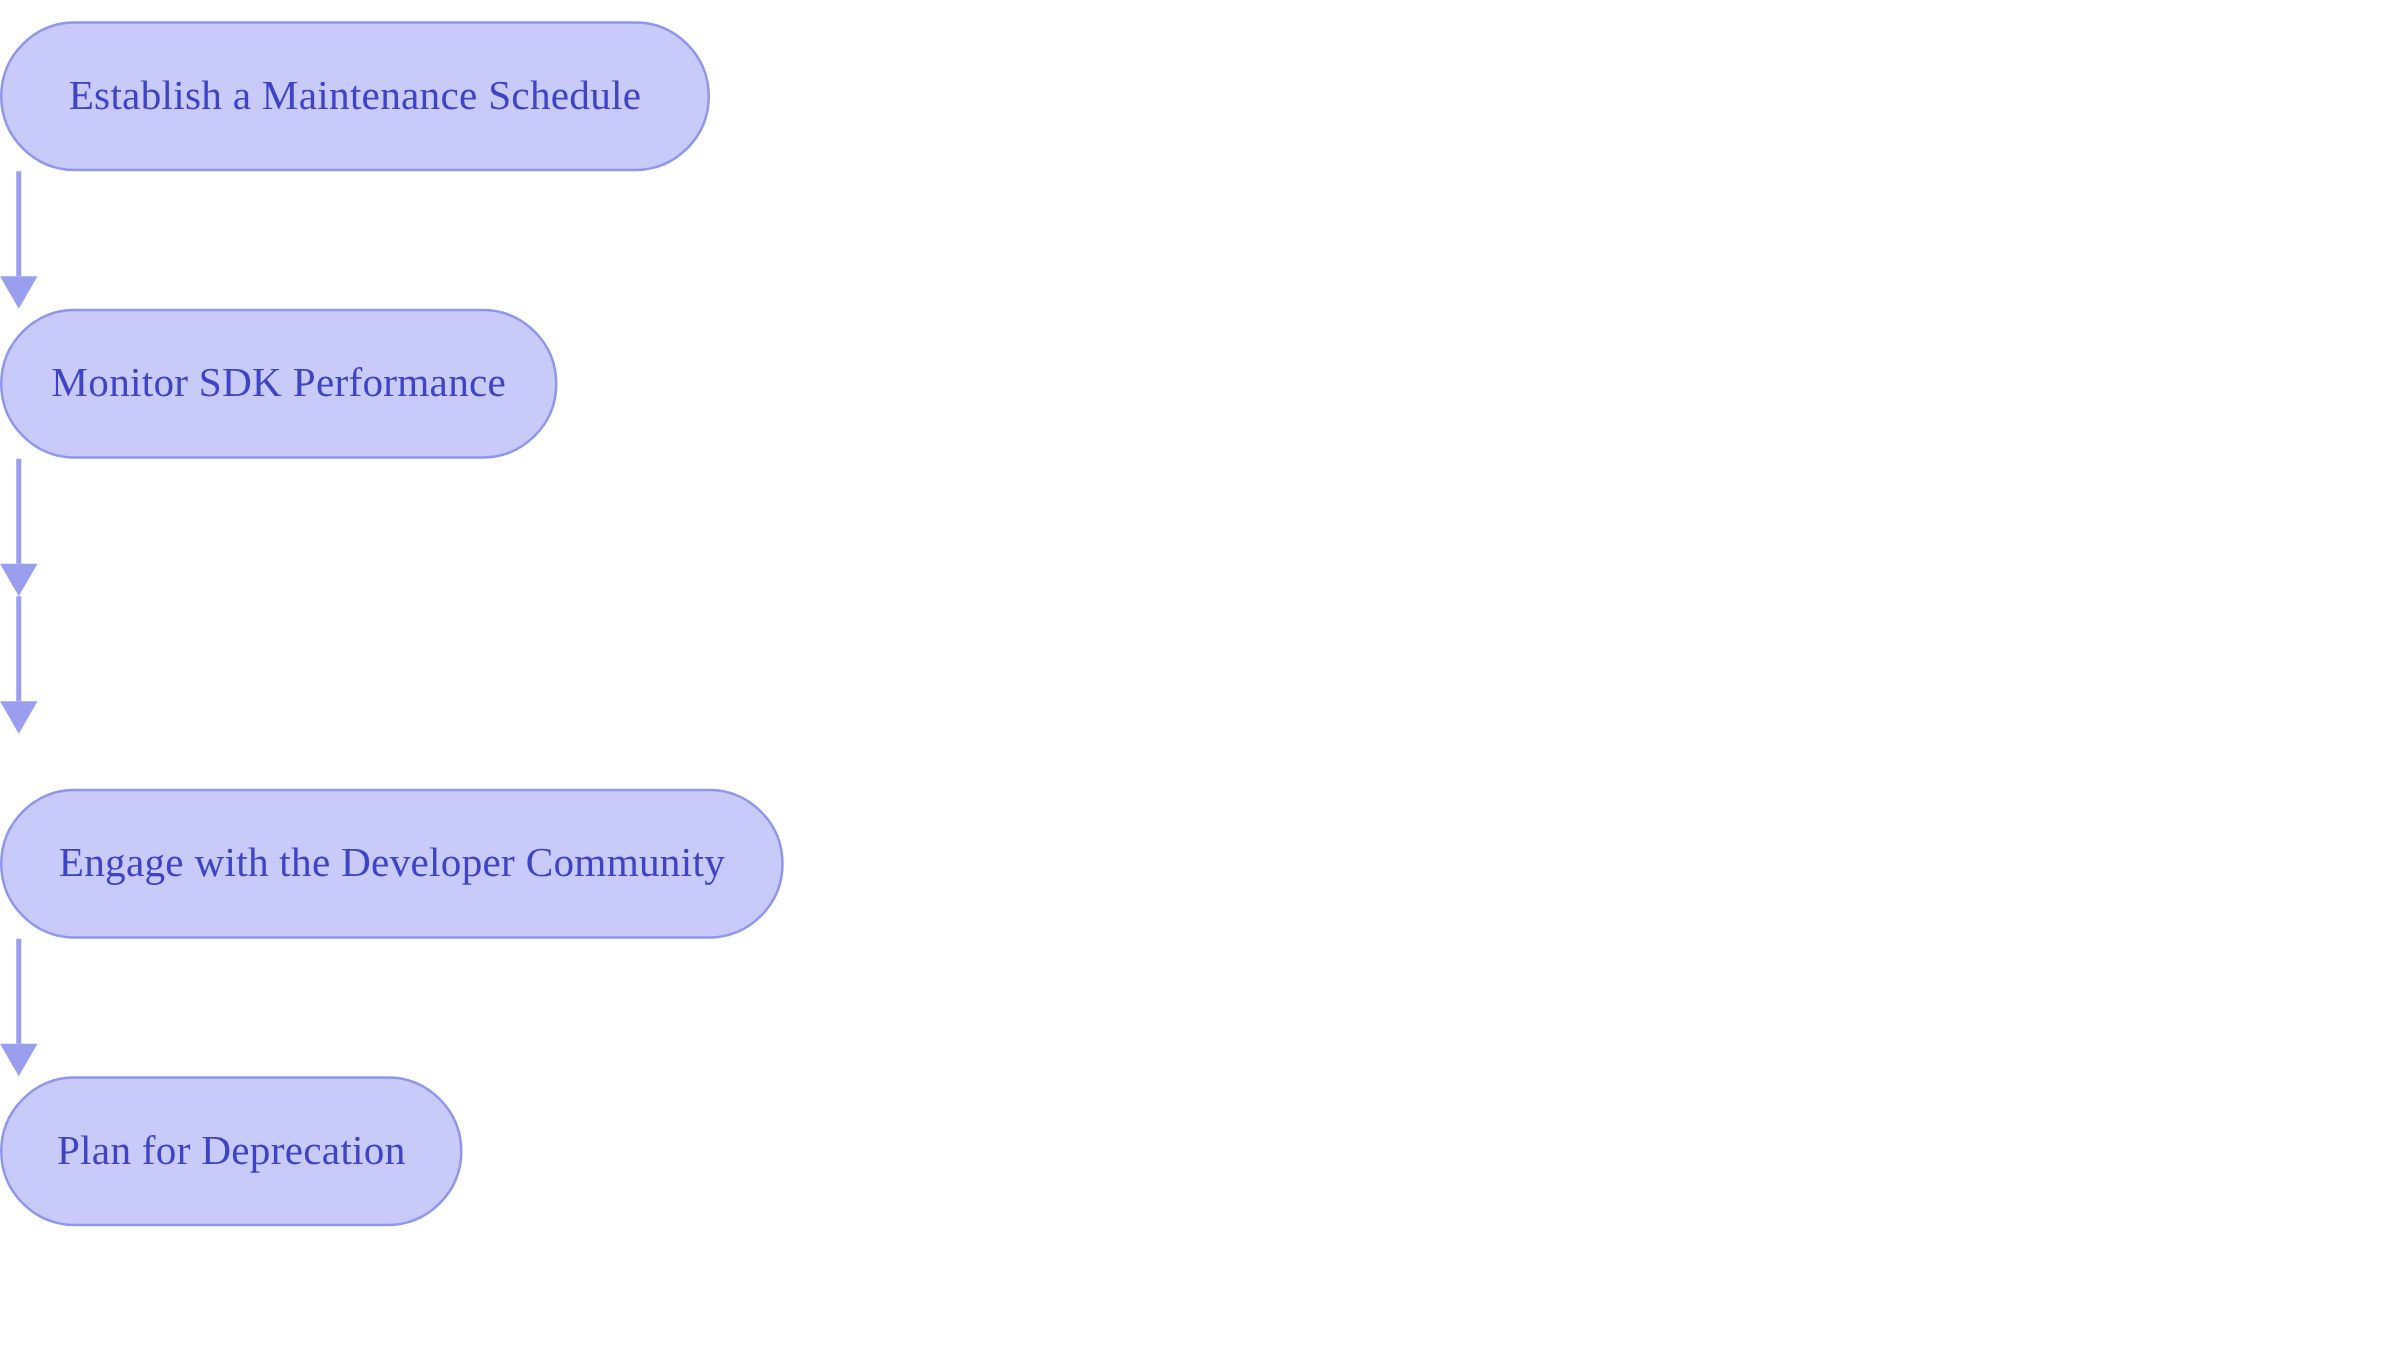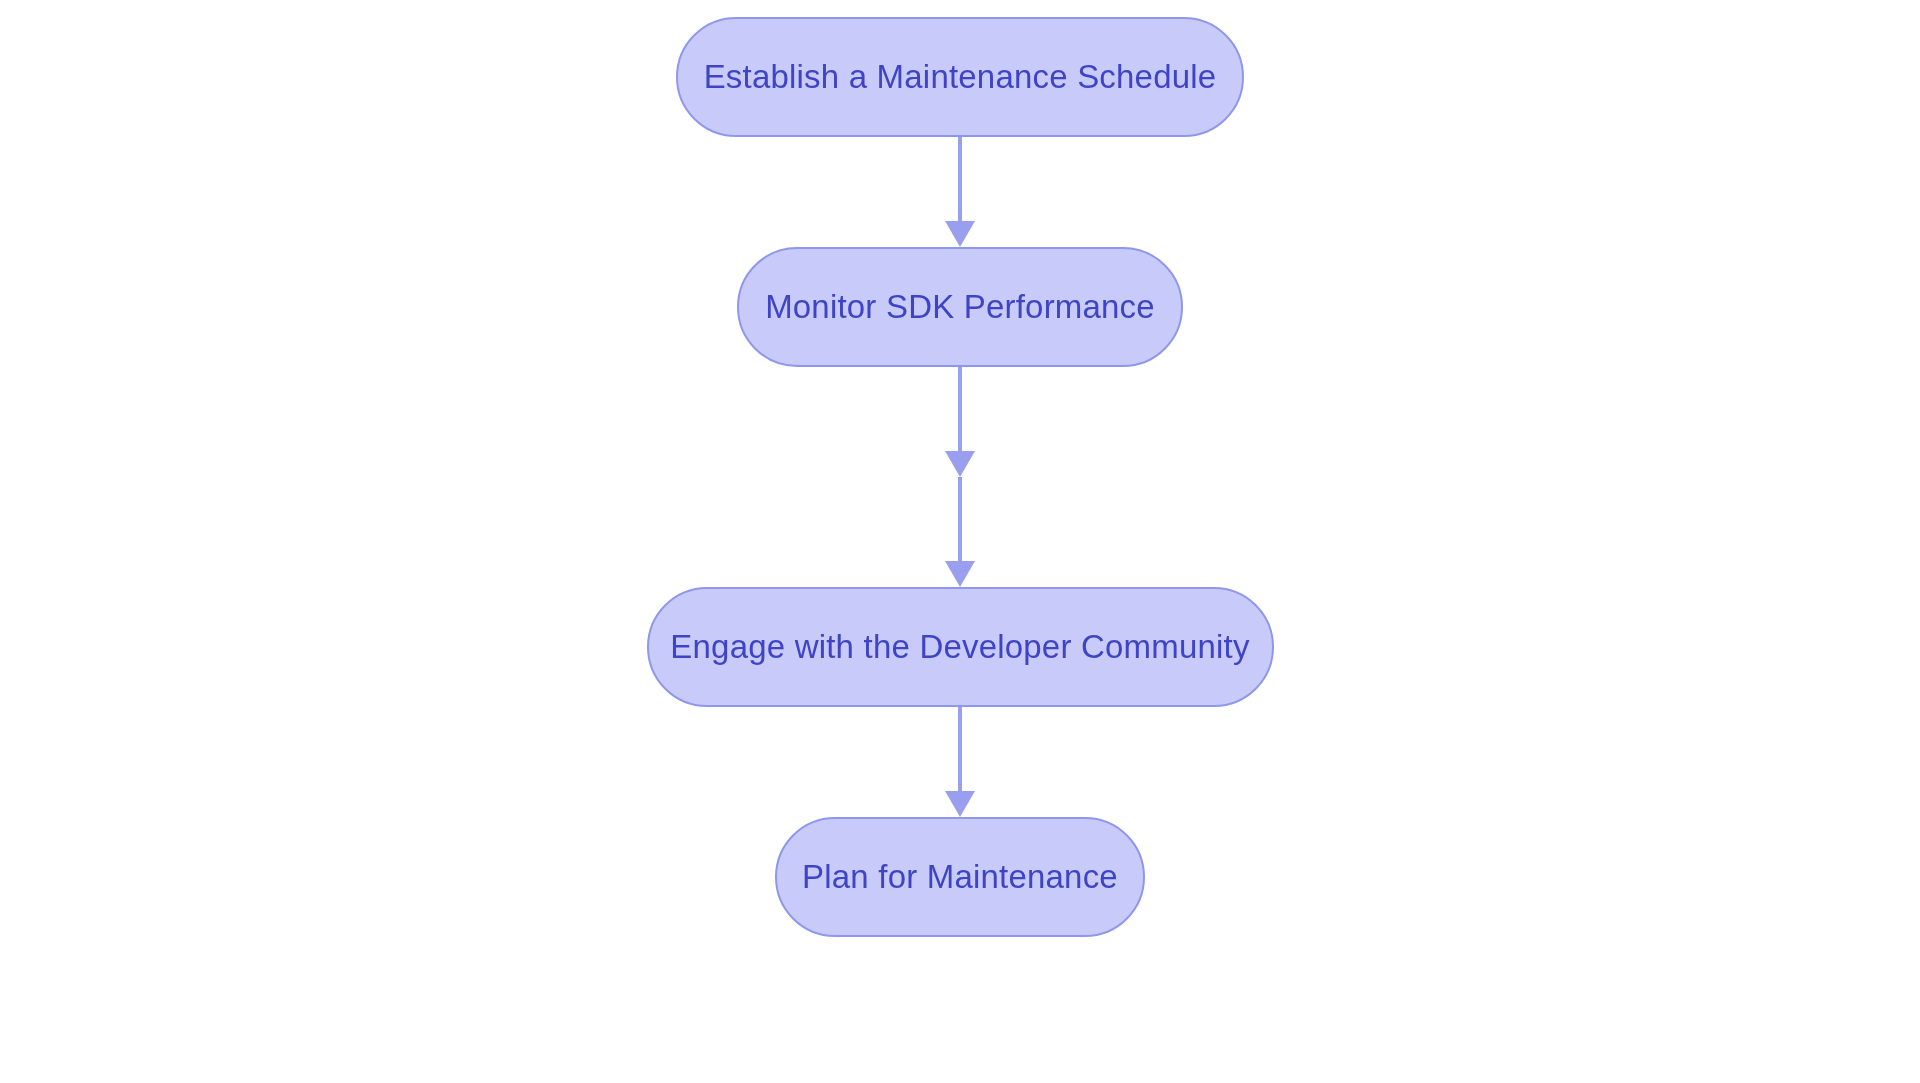--- a/index.html
+++ b/index.html
@@ -12,45 +12,46 @@
     height: 1083px;
     overflow: hidden;
     font-family: "Liberation Sans", "DejaVu Sans", sans-serif;
   }
   .flowchart {
     position: relative;
     width: 1920px;
     height: 1083px;
     display: flex;
     flex-direction: column;
-    align-items: center;
+    align-items: flex-start;
     padding-top: 17px;
     box-sizing: border-box;
     background: var(--bg, #ffffff);
+    font-family: Liberation Serif, serif;
   }
   .flow-node {
     height: 120px;
     box-sizing: border-box;
     border-radius: 60px;
     background: var(--node-fill, #c8cbfa);
     border: 2px solid var(--node-border, #8f97ec);
     color: var(--node-text, #3e44c5);
     display: flex;
     align-items: center;
     justify-content: center;
     font-size: 33px;
     font-weight: 400;
     letter-spacing: 0.2px;
     white-space: nowrap;
     flex: 0 0 auto;
   }
   .flow-node.n1 { width: 568px; }
   .flow-node.n2 { width: 446px; }
   .flow-node.n3 { width: 550px; }
-  .flow-node.n4 { width: 627px; }
+  .flow-node.n4 { width: 627px; margin-top: 44px; }
   .flow-node.n5 { width: 370px; }
   .arrow {
     height: 110px;
     display: flex;
     flex-direction: column;
     align-items: center;
     flex: 0 0 auto;
   }
   .arrow .shaft {
     width: 4px;
@@ -98,16 +99,16 @@
   <div class="flow-node n4">
     <span>Engage with the Developer Community</span>
   </div>
 
   <div class="arrow">
     <div class="shaft"></div>
     <div class="head"></div>
   </div>
 
   <div class="flow-node n5">
-    <span>Plan for Maintenance</span>
+    <span>Plan for Deprecation</span>
   </div>
 
 </div>
 
 </body></html>

